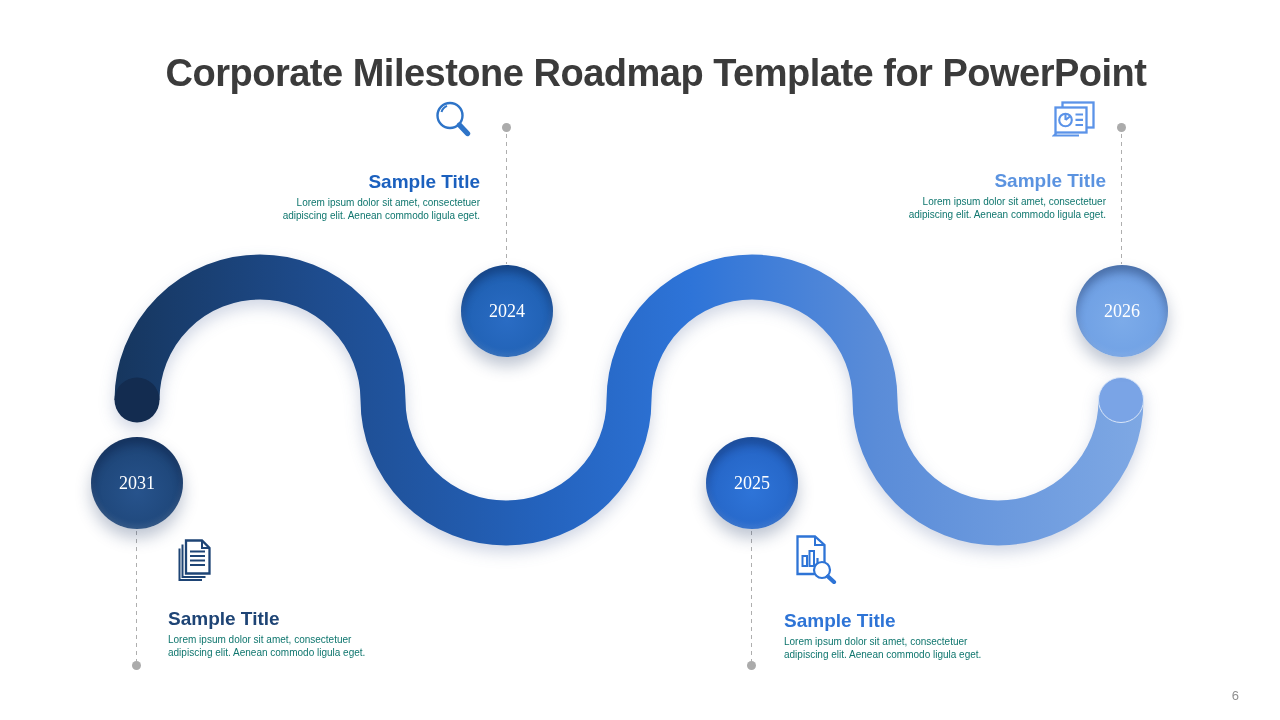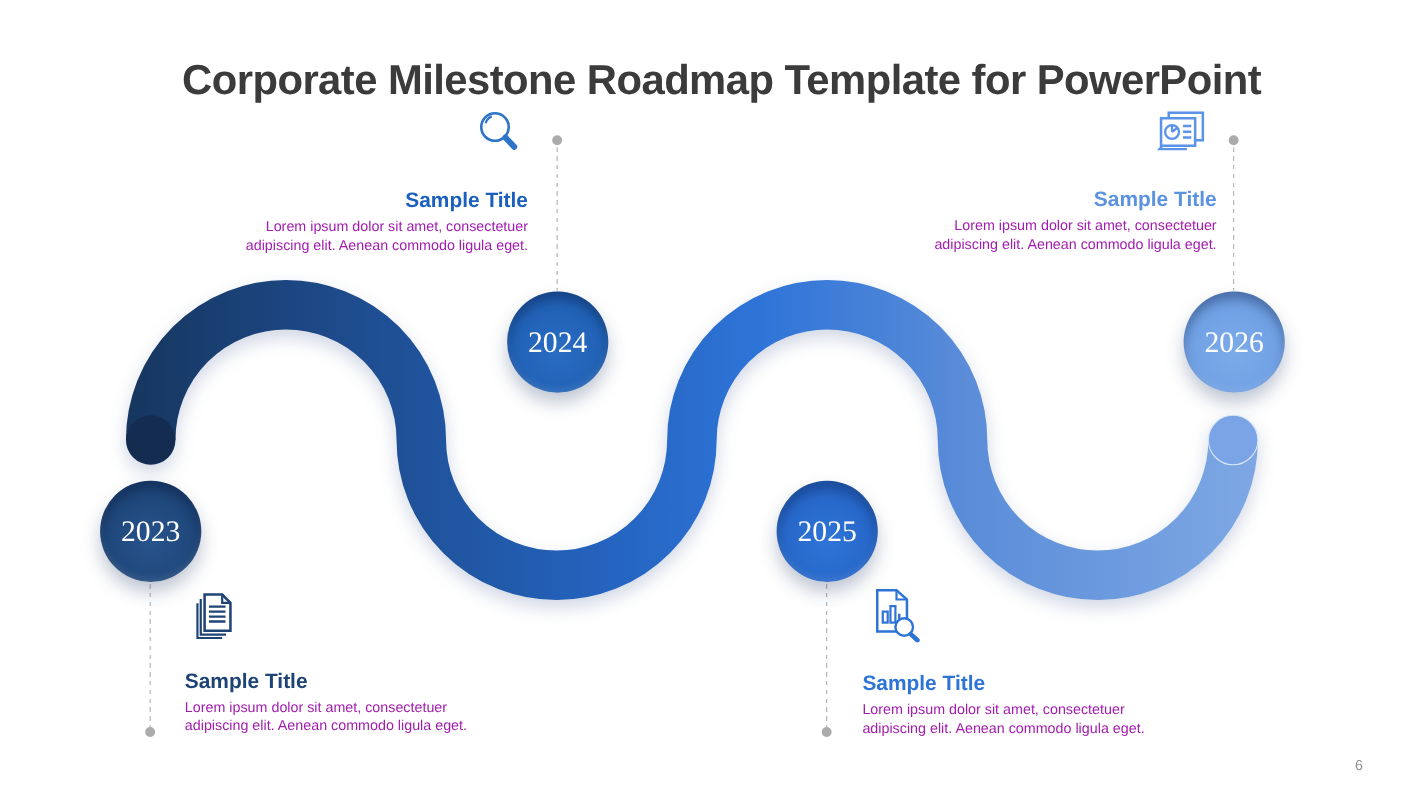--- a/index.html
+++ b/index.html
@@ -9,21 +9,21 @@
   }
   .slide-title{
     position:absolute;top:36px;left:0;width:1280px;text-align:center;
     font-size:38px;font-weight:bold;color:#3b3b3b;letter-spacing:-.5px;margin:16px;
   }
   svg.ribbon{position:absolute;left:0;top:0;filter:drop-shadow(0 7px 8px rgba(40,70,130,.22));}
   
   .year{
     position:absolute;width:92px;height:92px;border-radius:50%;
     display:flex;align-items:center;justify-content:center;
-    color:#ffffff;font-family:"Liberation Serif",serif;font-size:27px;
+    color:#ffffff;font-family:"Liberation Serif",serif;font-size:18px;
     box-shadow:inset 0 7px 10px rgba(0,10,40,.30), inset 0 -3px 6px rgba(255,255,255,.12),
                0 9px 16px rgba(20,45,95,.28);
   }
   .c2023{left:91px;top:437px;background:radial-gradient(circle at 50% 60%, #27538c 0%, #1e4679 62%, #193e6d 100%);}
   .c2024{left:461px;top:265px;background:radial-gradient(circle at 50% 60%, #2a6cc4 0%, #2061b4 62%, #1b56a4 100%);}
   .c2025{left:706px;top:437px;background:radial-gradient(circle at 50% 60%, #2e74d8 0%, #2565c6 68%, #2e74d8 100%);align-items:center;}
   .c2026{left:1076px;top:265px;background:radial-gradient(circle at 50% 60%, #7cabe9 0%, #6fa0e4 62%, #5f92d8 100%);align-items:center;}
   
   .vline{
     position:absolute;width:1px;
@@ -31,21 +31,21 @@
   }
   .dot{position:absolute;width:9px;height:9px;border-radius:50%;background:#ababab;}
   
   .block{position:absolute;width:270px;}
   .block.right{text-align:right;}
   .block.left{text-align:left;}
   .block .icon{display:inline-block;}
   .block.right .icon{margin-right:9px;}
   .block.left .icon{margin-left:7px;}
   .block h2{margin:22px 0 3px 0;font-size:19px;font-weight:bold;}
-  .block .body{font-size:13px;line-height:1.33;color:#a21caf;}
+  .block .body{font-size:10px;line-height:1.33;color:#0f766e;}
   .t2024 h2{color:#1b60be;}
   .t2026 h2{color:#5b93e0;}
   .t2023 h2{color:#1e4475;}
   .t2025 h2{color:#2e74d6;}
   .page-num{position:absolute;right:41px;top:688px;font-size:13px;color:#8f8f8f;}
 </style>
 </head>
 <body>
 
 <div class="slide">
@@ -74,21 +74,21 @@
   <div class="vline" style="left:1121px;top:134px;height:130px;"></div>
   <div class="dot" style="left:1117px;top:123px;"></div>
 
   <div class="vline" style="left:136px;top:531px;height:130px;"></div>
   <div class="dot" style="left:132px;top:661px;"></div>
 
   <div class="vline" style="left:751px;top:531px;height:130px;"></div>
   <div class="dot" style="left:747px;top:661px;"></div>
 
   <div class="year c2023">
-    <span>2023</span>
+    <span>2031</span>
   </div>
   <div class="year c2024">
     <span>2024</span>
   </div>
   <div class="year c2025">
     <span>2025</span>
   </div>
   <div class="year c2026">
     <span>2026</span>
   </div>

